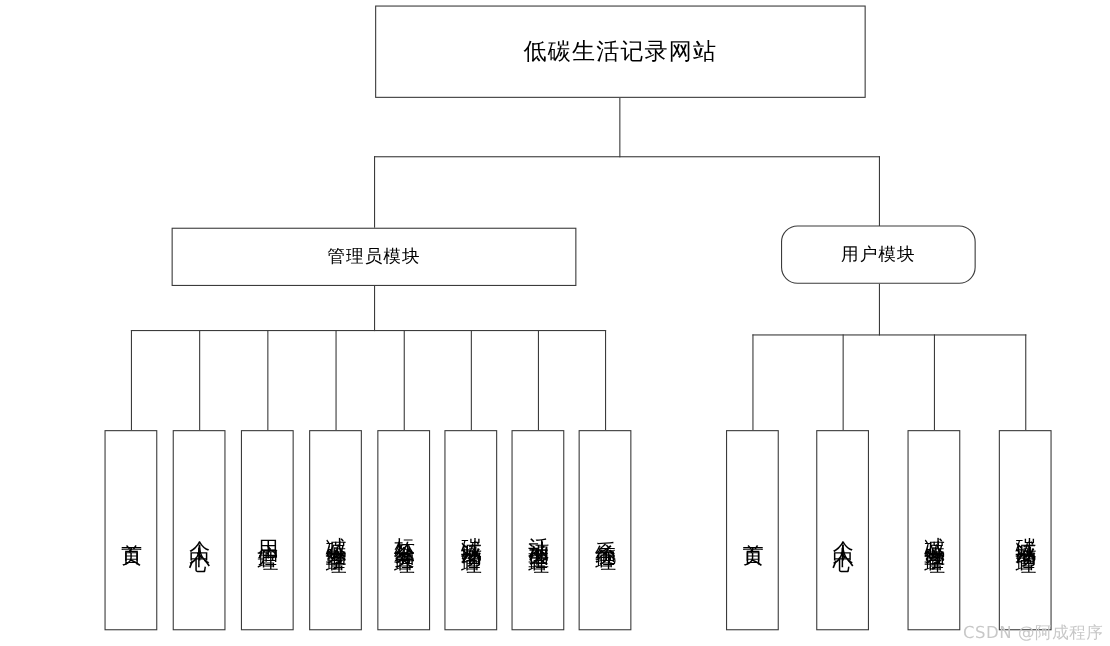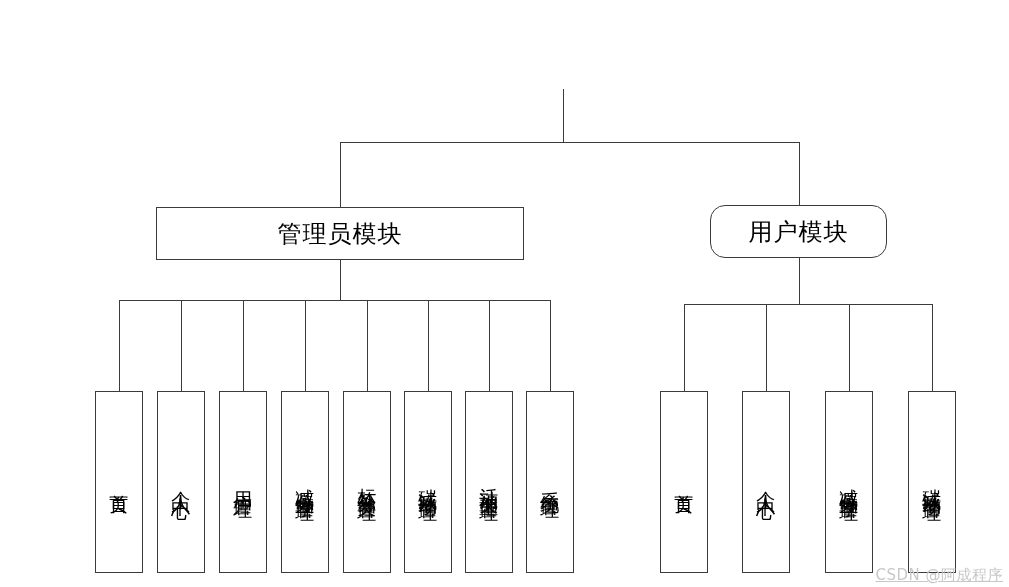--- a/index.html
+++ b/index.html
@@ -32,21 +32,21 @@
   .node.root {
     left: 341px;
     top: 5px;
     width: 446px;
     height: 84px;
     font-size: 21px;
     letter-spacing: 1px;
   }
   .node.module {
     height: 53px;
-    font-size: 24px;
+    font-size: 16px;
     letter-spacing: 1px;
   }
   .node.module.admin {
     left: 156px;
     top: 207px;
     width: 368px;
   }
   .node.module.user {
     left: 710px;
     top: 205px;
@@ -86,28 +86,30 @@
   .watermark {
     position: absolute;
     right: 6px;
     bottom: 2px;
     font-size: 15px;
     color: #c8c8c8;
     letter-spacing: 0.5px;
     z-index: 5;
     white-space: nowrap;
     font-family: "DejaVu Sans", "Liberation Sans", sans-serif;
-    text-decoration: underline;
   }
 </style>
 </head>
 <body>
 
 <div id="canvas">
 
+  <div class="node root">
+    <span>低碳生活记录网站</span>
+  </div>
 
   <div class="line v" style="left:563px; top:89px; height:54px;"></div>
 
   <div class="line h" style="left:340px; top:142px; width:460px;"></div>
   <div class="line v" style="left:340px; top:142px; height:66px;"></div>
   <div class="line v" style="left:799px; top:142px; height:64px;"></div>
 
   <div class="node module admin">
     <span>管理员模块</span>
   </div>

